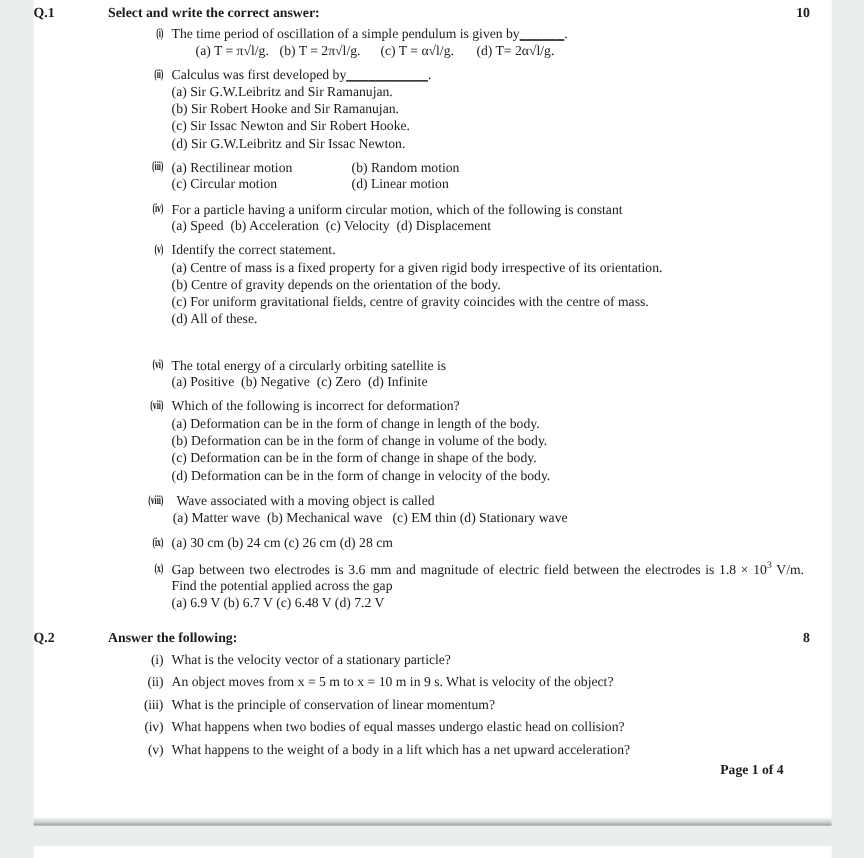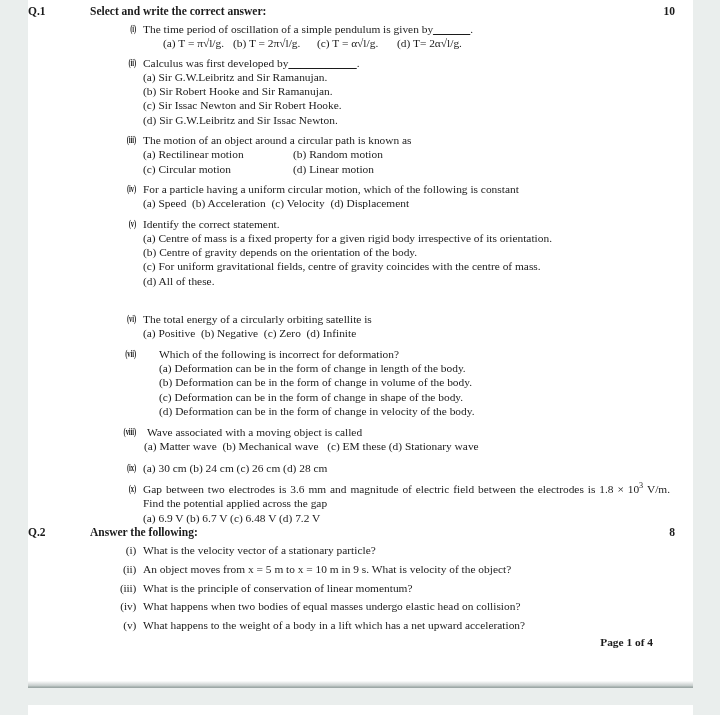--- a/index.html
+++ b/index.html
@@ -180,21 +180,20 @@
               <span class="opt-line">(a) Sir G.W.Leibritz and Sir Ramanujan.</span>
               <span class="opt-line">(b) Sir Robert Hooke and Sir Ramanujan.</span>
               <span class="opt-line">(c) Sir Issac Newton and Sir Robert Hooke.</span>
               <span class="opt-line">(d) Sir G.W.Leibritz and Sir Issac Newton.</span>
             </span>
           </div>
 
           <div class="item" style="margin-top:6px;">
             <span class="marker">(iii)</span>
             <span class="body">
-              <span class="stem">The motion of an object around a circular path is known as</span>
               <span class="opt-line opt-grid2">
                 <span class="c1">(a) Rectilinear motion</span><span>(b) Random motion</span>
               </span>
               <span class="opt-line opt-grid2">
                 <span class="c1">(c) Circular motion</span><span>(d) Linear motion</span>
               </span>
             </span>
           </div>
 
           <div class="item" style="margin-top:6px;">
@@ -221,37 +220,37 @@
           <div class="item" style="margin-top:24px;">
             <span class="marker">(vi)</span>
             <span class="body">
               <span class="stem">The total energy of a circularly orbiting satellite is</span>
               <span class="opt-line">
                 <span>(a) Positive</span>&nbsp;&nbsp;<span>(b) Negative</span>&nbsp;&nbsp;<span>(c) Zero</span>&nbsp;&nbsp;<span>(d) Infinite</span>
               </span>
             </span>
           </div>
 
-          <div class="item" style="margin-top:6px;gap:16px;">
+          <div class="item" style="margin-top:6px;">
             <span class="marker">(vii)</span>
             <span class="body">
               <span class="stem">Which of the following is incorrect for deformation?</span>
               <span class="opt-line">(a) Deformation can be in the form of change in length of the body.</span>
               <span class="opt-line">(b) Deformation can be in the form of change in volume of the body.</span>
               <span class="opt-line">(c) Deformation can be in the form of change in shape of the body.</span>
               <span class="opt-line">(d) Deformation can be in the form of change in velocity of the body.</span>
             </span>
           </div>
 
           <div class="item" style="margin-top:7px;">
             <span class="marker">(viii)</span>
             <span class="body" style="padding-left:11px;">
               <span class="stem">Wave associated with a moving object is called</span>
               <span class="opt-line" style="margin-left:-3px;">
-                <span>(a) Matter wave</span>&nbsp;&nbsp;<span>(b) Mechanical wave</span>&nbsp;&nbsp;&nbsp;<span>(c) EM these</span>&nbsp;<span>(d) Stationary wave</span>
+                <span>(a) Matter wave</span>&nbsp;&nbsp;<span>(b) Mechanical wave</span>&nbsp;&nbsp;&nbsp;<span>(c) EM thin</span>&nbsp;<span>(d) Stationary wave</span>
               </span>
             </span>
           </div>
 
           <div class="item" style="margin-top:7px;">
             <span class="marker">(ix)</span>
             <span class="body">
               <span class="opt-line">(a) 30 cm (b) 24 cm (c) 26 cm (d) 28 cm</span>
             </span>
           </div>

